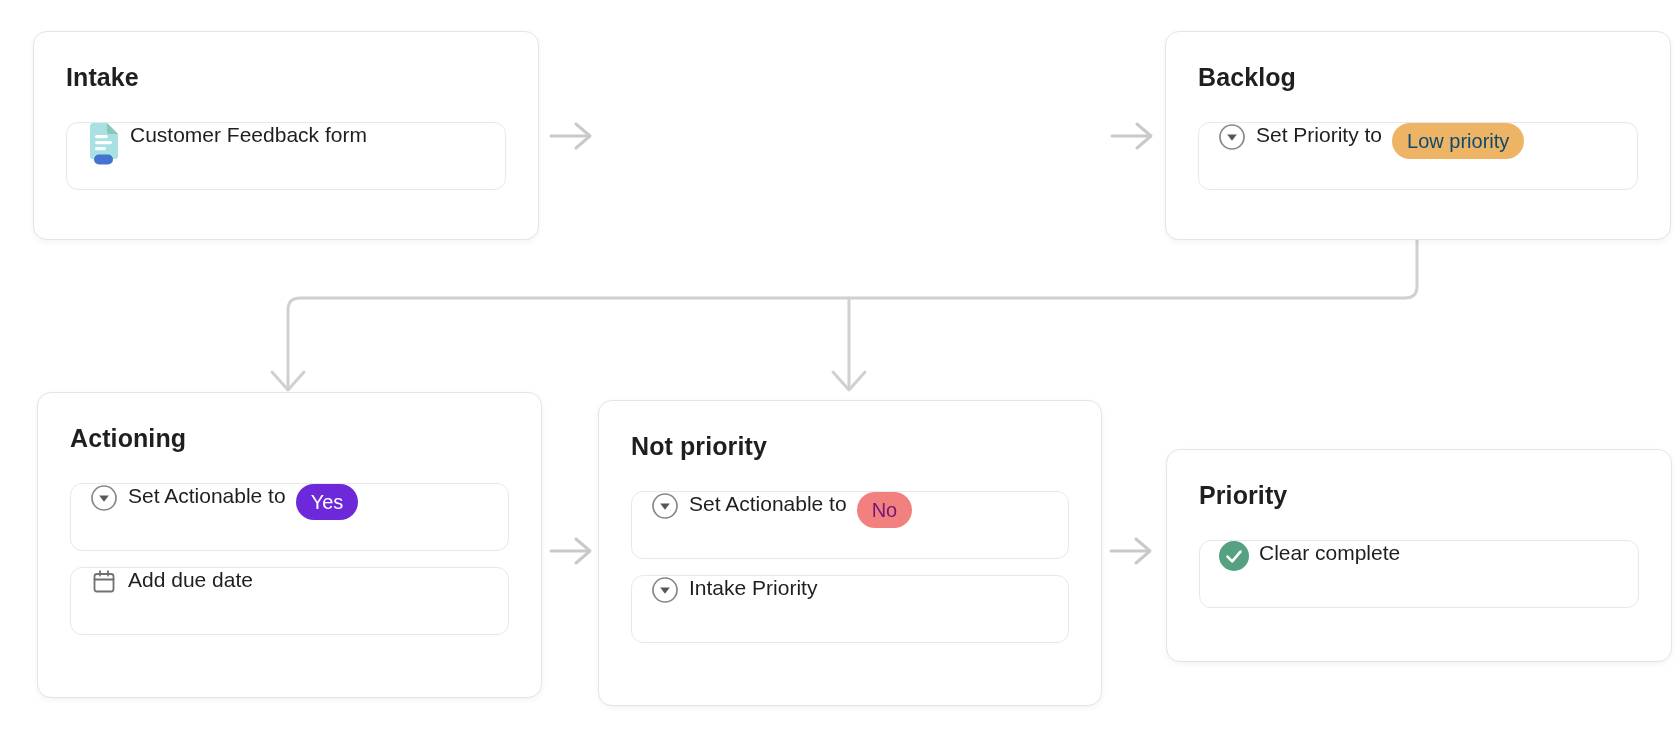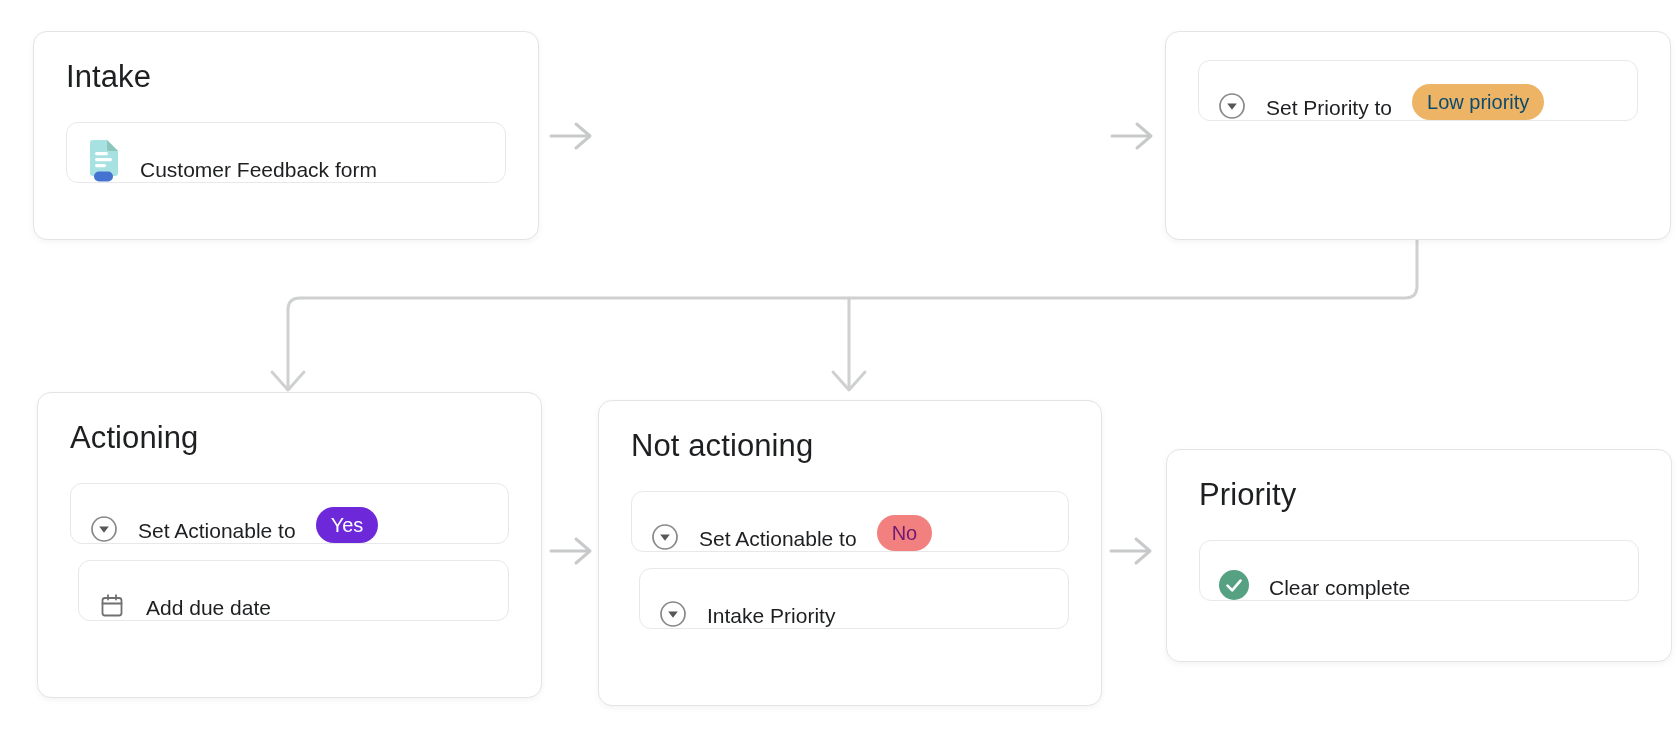--- a/index.html
+++ b/index.html
@@ -7,30 +7,30 @@
     position:relative;width:1680px;height:739px;background:#ffffff;overflow:hidden;
     font-family:"Liberation Sans","DejaVu Sans",sans-serif;color:#1e1f21;
   }
   svg.connector{position:absolute;left:0;top:0;pointer-events:none;}
   svg.harrow{position:absolute;pointer-events:none;}
   .card{
     position:absolute;background:#ffffff;border:1px solid #e3e4e5;border-radius:14px;
     box-shadow:0 2px 6px rgba(0,0,0,0.05);box-sizing:border-box;padding:28px 32px;
   }
   .card-title{
-    margin:0 0 28px 0;font-size:31px;line-height:34px;font-weight:400;color:#1e1f21;
+    margin:0 0 28px 0;font-size:25px;line-height:34px;font-weight:700;color:#1e1f21;
     letter-spacing:.1px;
   }
   .card.center-title{display:flex;align-items:center;padding-top:0;padding-bottom:0;}
   .card.center-title .card-title{margin:0;}
   .action-row{
-    border:1px solid #e8e8e9;border-radius:12px;height:61px;box-sizing:border-box;
-    display:flex;align-items:flex-end;gap:20px;padding:0 19px;background:#ffffff;
+    border:1px solid #e8e8e9;border-radius:12px;height:68px;box-sizing:border-box;
+    display:flex;align-items:flex-start;gap:10px;padding:0 19px;background:#ffffff;
   }
-  .action-row + .action-row{margin-top:16px;margin-left:8px;}
+  .action-row + .action-row{margin-top:16px;}
   .row-label{font-size:21px;color:#1e1f21;white-space:nowrap;}
   .pill{
     display:inline-block;border-radius:999px;padding:6px 15px;font-size:20px;line-height:24px;
     white-space:nowrap;
   }
   .icon{flex:0 0 auto;display:block;}
 </style>
 </head>
 <body>
 
@@ -80,20 +80,21 @@
         <rect x="9" y="18" width="17" height="3.2" rx="1.6" fill="#ffffff"></rect>
         <rect x="9" y="24" width="11" height="3.2" rx="1.6" fill="#ffffff"></rect>
         <rect x="8" y="31.5" width="19" height="10" rx="5" fill="#4573d2"></rect>
       </svg>
       <span class="row-label">Customer Feedback form</span>
     </div>
   </section>
 
 
   <section class="card" style="left:1165px;top:31px;width:506px;height:209px">
+    <h2 class="card-title">Backlog</h2>
     <div class="action-row">
       <svg class="icon" width="28" height="28" viewBox="0 0 28 28">
         <circle cx="14" cy="14" r="12" fill="#ffffff" stroke="#87888a" stroke-width="1.7"></circle>
         <path d="M9.2 11.6 h9.6 L14 17.8 Z" fill="#57575a"></path>
       </svg>
       <span class="row-label">Set Priority to</span>
       <span class="pill" style="background-color: rgb(238, 180, 101); color: #0c4a6e;">Low priority</span>
     </div>
   </section>
 
@@ -114,21 +115,21 @@
           <line x1="4.5" y1="11.5" x2="23.5" y2="11.5"></line>
           <line x1="10" y1="3.2" x2="10" y2="7.5"></line>
           <line x1="18" y1="3.2" x2="18" y2="7.5"></line>
         </g>
       </svg>
       <span class="row-label">Add due date</span>
     </div>
   </section>
 
   <section class="card" style="left:598px;top:400px;width:504px;height:306px">
-    <h2 class="card-title">Not actioning</h2>
+    <h2 class="card-title">Not priority</h2>
     <div class="action-row">
       <svg class="icon" width="28" height="28" viewBox="0 0 28 28">
         <circle cx="14" cy="14" r="12" fill="#ffffff" stroke="#87888a" stroke-width="1.7"></circle>
         <path d="M9.2 11.6 h9.6 L14 17.8 Z" fill="#57575a"></path>
       </svg>
       <span class="row-label">Set Actionable to</span>
       <span class="pill" style="background-color: rgb(242, 128, 127); color: #701a75;">No</span>
     </div>
     <div class="action-row">
       <svg class="icon" width="28" height="28" viewBox="0 0 28 28">

